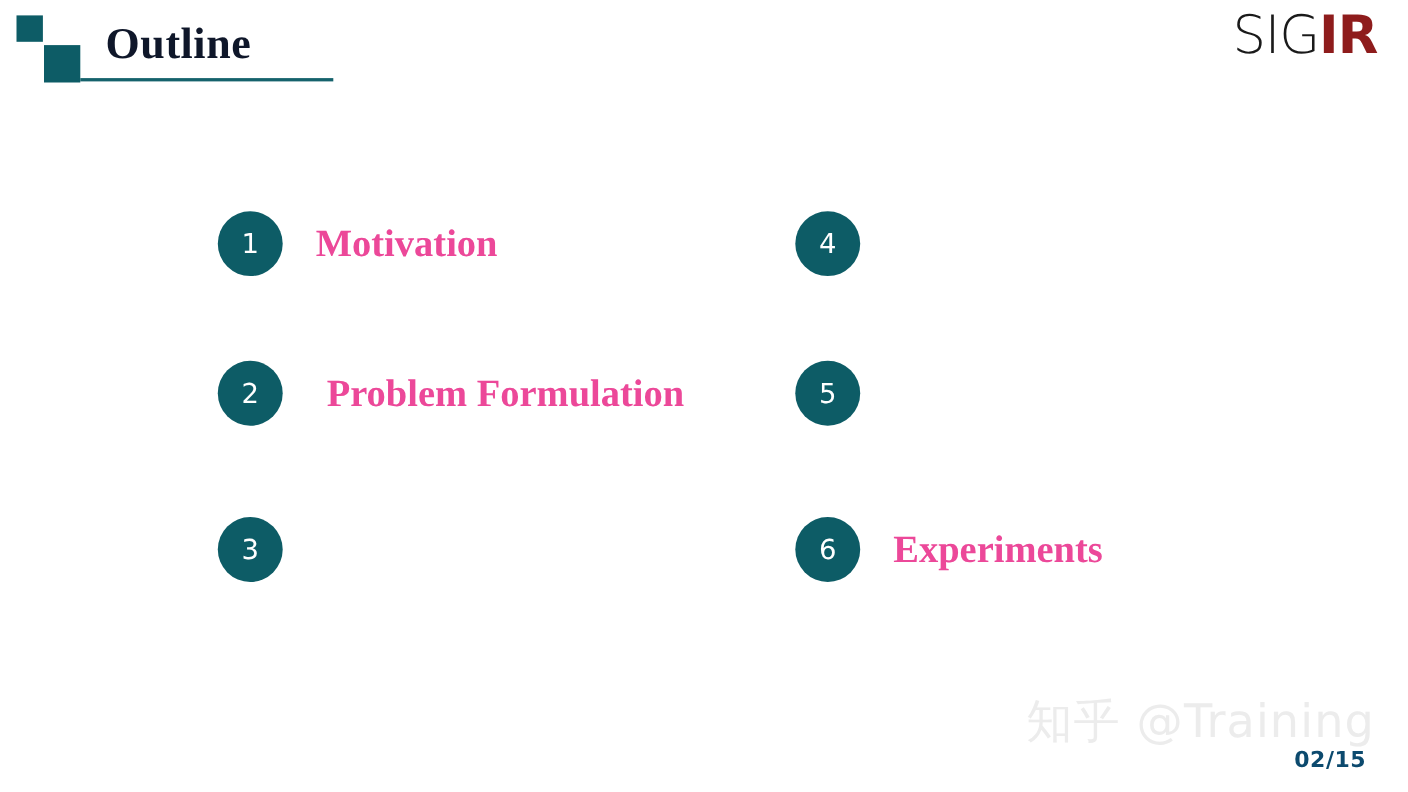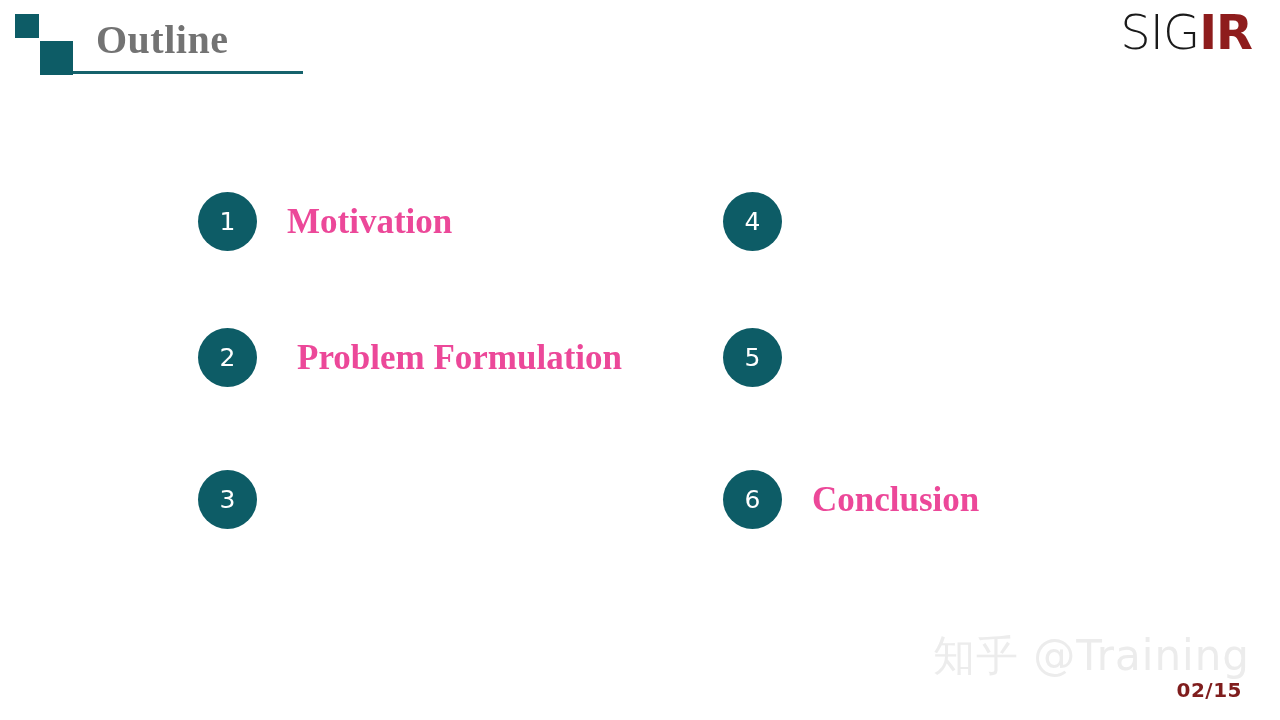--- a/index.html
+++ b/index.html
@@ -38,21 +38,21 @@
     background: #0d5c66;
   }
   .slide-title {
     position: absolute;
     left: 96px;
     top: 16px;
     font-family: "Liberation Serif", serif;
     font-weight: bold;
     font-size: 40px;
     line-height: 48px;
-    color: #737373;
+    color: #0f172a;
     letter-spacing: 0.5px;
     white-space: nowrap;
   }
   .title-rule {
     position: absolute;
     left: 73px;
     top: 71px;
     width: 230px;
     height: 3px;
     background: #15626c;
@@ -141,21 +141,21 @@
     user-select: none;
   }
   .page-number {
     position: absolute;
     right: 38px;
     top: 678px;
     font-family: "DejaVu Sans", sans-serif;
     font-weight: bold;
     font-size: 20px;
     line-height: 24px;
-    color: #7f1d1d;
+    color: #0c4a6e;
     letter-spacing: 0.5px;
   }
 </style>
 </head>
 <body>
 
 <div class="slide">
 
   <div class="deco-square-top"></div>
   <div class="deco-square-bottom"></div>
@@ -186,21 +186,21 @@
     <div class="outline-item col-right row-1 gap-wide">
       <div class="num-circle">4</div>
     </div>
 
     <div class="outline-item col-right row-2 gap-narrow">
       <div class="num-circle">5</div>
     </div>
 
     <div class="outline-item col-right row-3 gap-wide">
       <div class="num-circle">6</div>
-      <div class="item-label">Conclusion</div>
+      <div class="item-label">Experiments</div>
     </div>
 
   </div>
 
   <div class="watermark">知乎 @Training</div>
   <div class="page-number">02/15</div>
 
 </div>
 
 </body></html>

